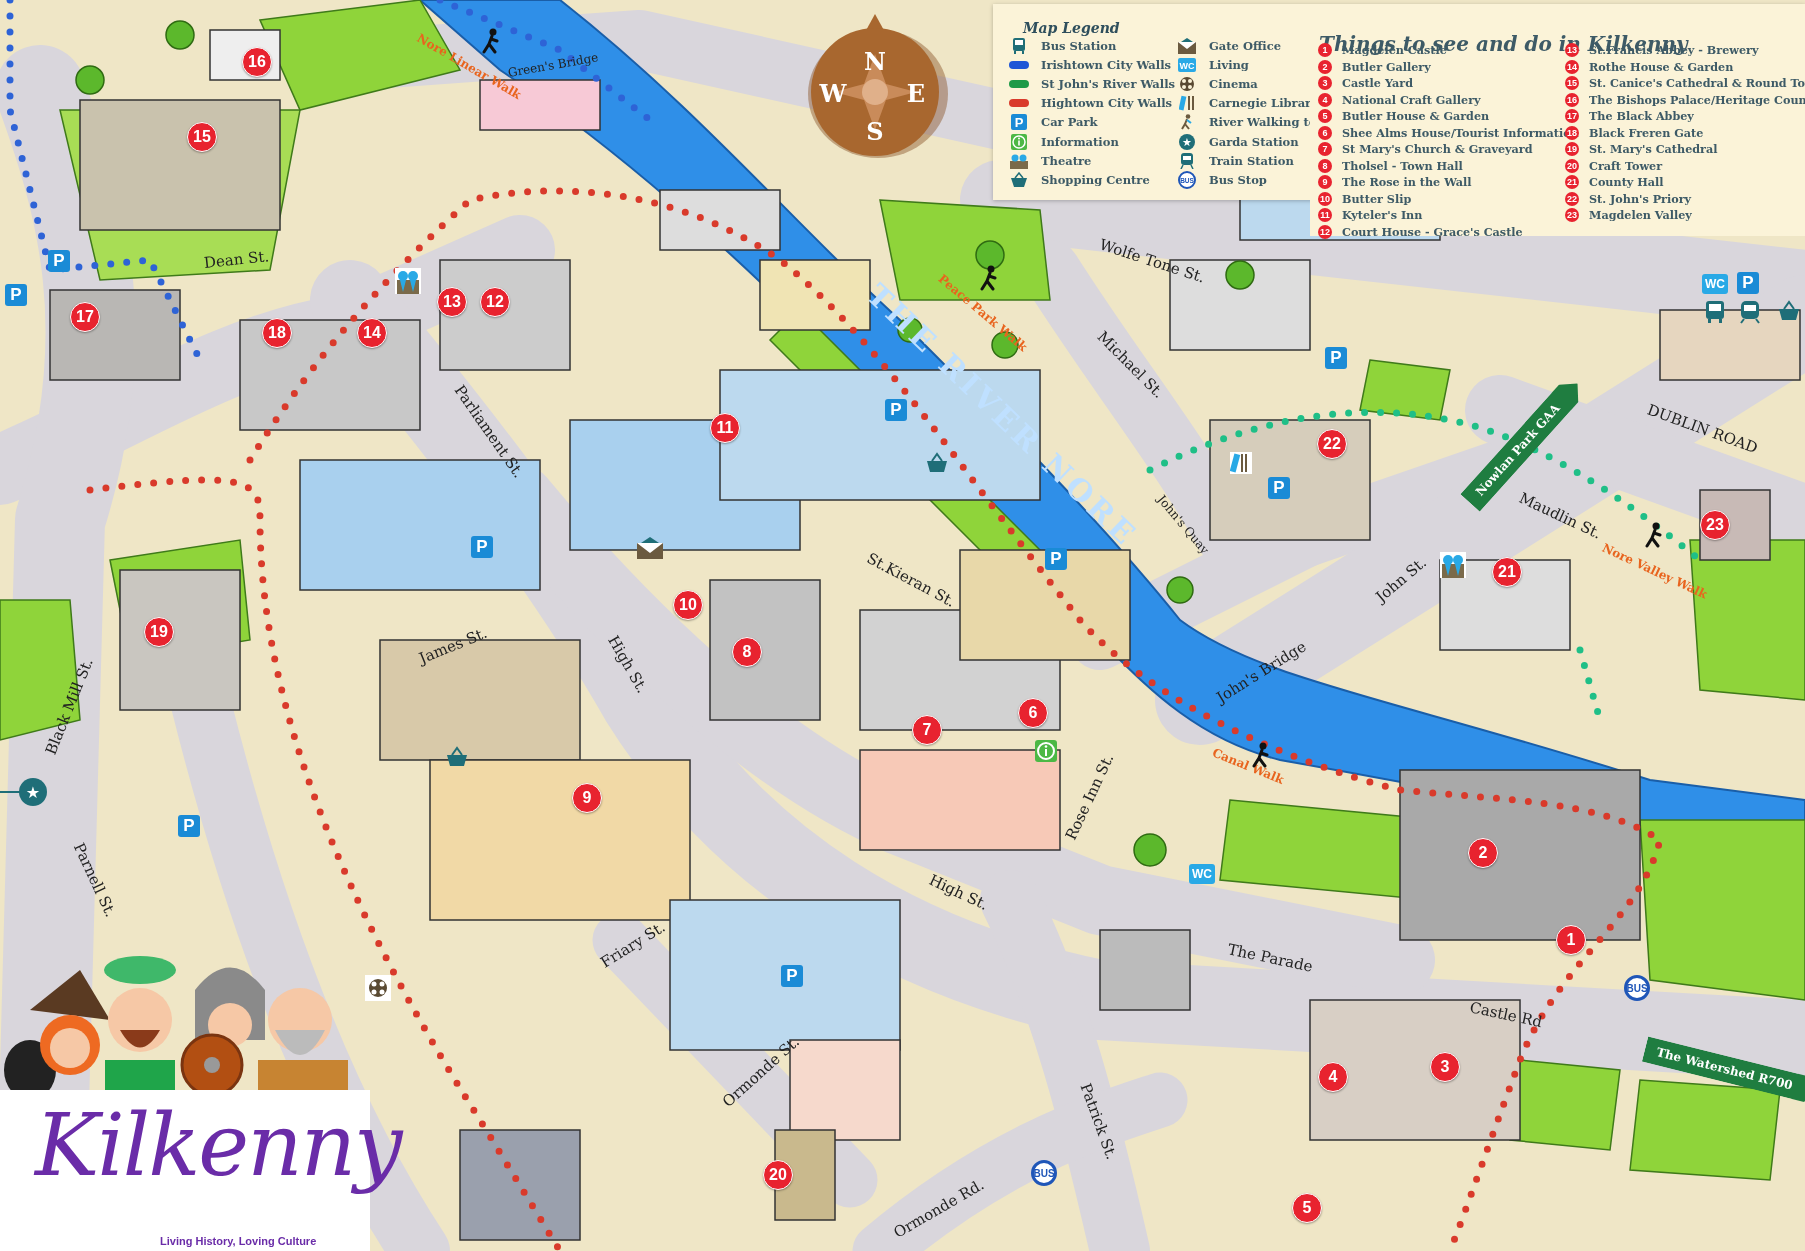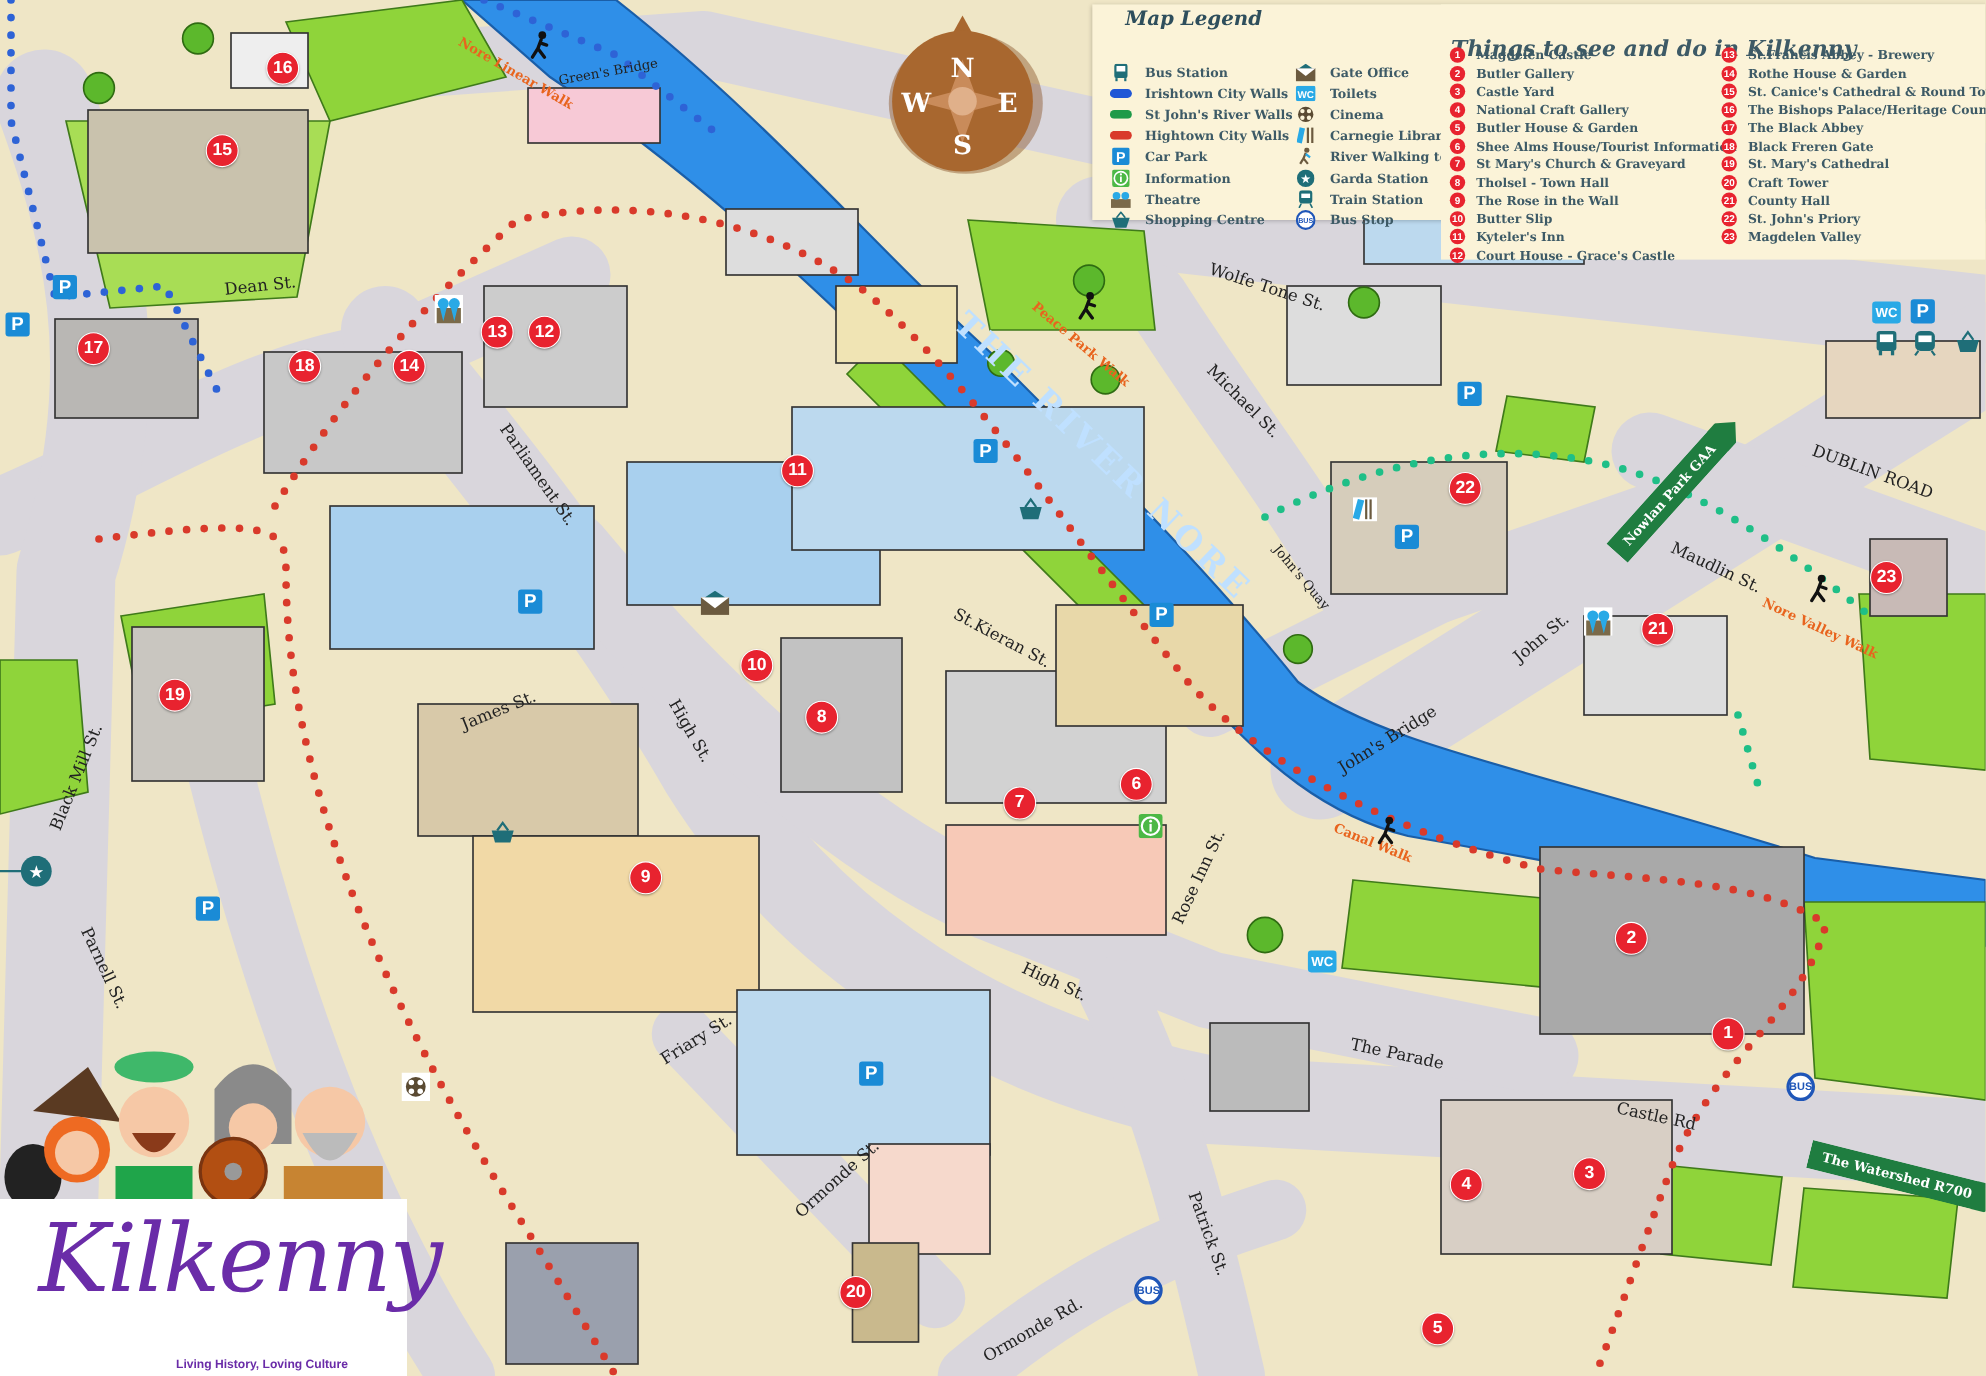--- a/index.html
+++ b/index.html
@@ -8,22 +8,22 @@
   .abs{position:absolute;}
   .street{position:absolute;font-family:"DejaVu Serif",serif;font-size:15px;color:#222;white-space:nowrap;transform-origin:left center;}
   .walk{position:absolute;font-family:"DejaVu Serif",serif;font-size:12px;color:#e8641e;font-weight:bold;white-space:nowrap;transform-origin:left center;}
   .river-label{position:absolute;font-family:"DejaVu Serif",serif;font-weight:bold;font-size:30px;color:#bfe0ff;letter-spacing:4px;white-space:nowrap;transform-origin:left center;}
   .poi{position:absolute;width:28px;height:28px;border-radius:50%;background:#e8232f;color:#fff;font-family:"Liberation Sans",sans-serif;font-weight:bold;font-size:16px;display:flex;align-items:center;justify-content:center;border:1px solid #fff;box-shadow:0 1px 2px rgba(0,0,0,.35);cursor:pointer;}
   .icon-p{position:absolute;width:22px;height:22px;background:#1a8bd6;color:#fff;font-family:"Liberation Sans",sans-serif;font-weight:bold;font-size:17px;border-radius:3px;display:flex;align-items:center;justify-content:center;}
   .icon-wc{position:absolute;width:26px;height:20px;background:#29a9e6;color:#fff;font-family:"Liberation Sans",sans-serif;font-weight:bold;font-size:12px;border-radius:3px;display:flex;align-items:center;justify-content:center;}
   .icon-bus{position:absolute;width:26px;height:26px;border-radius:50%;border:3px solid #1f56b8;background:#fff;color:#1f56b8;font-family:"Liberation Sans",sans-serif;font-weight:bold;font-size:10px;display:flex;align-items:center;justify-content:center;box-sizing:border-box;}
   .legend{position:absolute;left:993px;top:4px;width:812px;height:196px;background:#fbf3d8;box-shadow:0 1px 4px rgba(0,0,0,.25);}
   .legend h3{margin:0;font-style:italic;color:#2e4e5c;font-weight:bold;}
-  .leg-title{position:absolute;left:30px;top:3px;font-size:18px;}
-  .leg-col{position:absolute;top:32px;margin-top:20px;}
+  .leg-title{position:absolute;left:30px;top:16px;font-size:14px;}
+  .leg-col{position:absolute;top:32px;}
   .leg-row{display:flex;align-items:center;height:19.2px;font-size:11.5px;color:#3d5a66;font-weight:bold;white-space:nowrap;}
   .leg-ico{width:20px;height:16px;margin-right:12px;display:flex;align-items:center;justify-content:center;}
   .things{position:absolute;left:1310px;top:4px;width:495px;height:232px;background:#fbf3d8;}
   .things-title{position:absolute;left:9px;top:8px;font-size:20px;font-style:italic;color:#3d5a66;font-weight:bold;}
   .things-col{position:absolute;top:38px;}
   .thing{display:flex;align-items:center;height:16.5px;font-size:11.2px;color:#3d5a66;font-weight:bold;white-space:nowrap;}
   .thing .n{width:14px;height:14px;border-radius:50%;background:#e8232f;color:#fff;font-family:"Liberation Sans",sans-serif;font-size:9px;display:flex;align-items:center;justify-content:center;margin-right:10px;}
   .compass{position:absolute;left:798px;top:12px;width:158px;height:148px;}
   .logo-panel{position:absolute;left:0;top:1090px;width:370px;height:161px;background:#fff;}
   .logo-text{position:absolute;left:35px;top:1095px;font-family:"DejaVu Serif",serif;font-style:italic;font-size:86px;color:#6a2ca8;letter-spacing:-2px;}
@@ -382,21 +382,21 @@
         </span>
       <span>Gate Office</span>
     </div>
     <div class="leg-row">
       <span class="leg-ico">
           <svg width="18" height="14">
             <rect width="18" height="14" rx="2" fill="#29a9e6"></rect>
             <text x="9" y="11" text-anchor="middle" font-family="Liberation Sans, sans-serif" font-weight="bold" font-size="9" fill="#fff">WC</text>
           </svg>
         </span>
-      <span>Toilets</span>
+      <span>Living</span>
     </div>
     <div class="leg-row">
       <span class="leg-ico">
           <svg width="16" height="16">
             <circle cx="8" cy="8" r="7" fill="#5a4a32"></circle>
             <circle cx="5" cy="5" r="2" fill="#fbf3d8"></circle>
             <circle cx="11" cy="5" r="2" fill="#fbf3d8"></circle>
             <circle cx="5" cy="11" r="2" fill="#fbf3d8"></circle>
             <circle cx="11" cy="11" r="2" fill="#fbf3d8"></circle>
           </svg>

